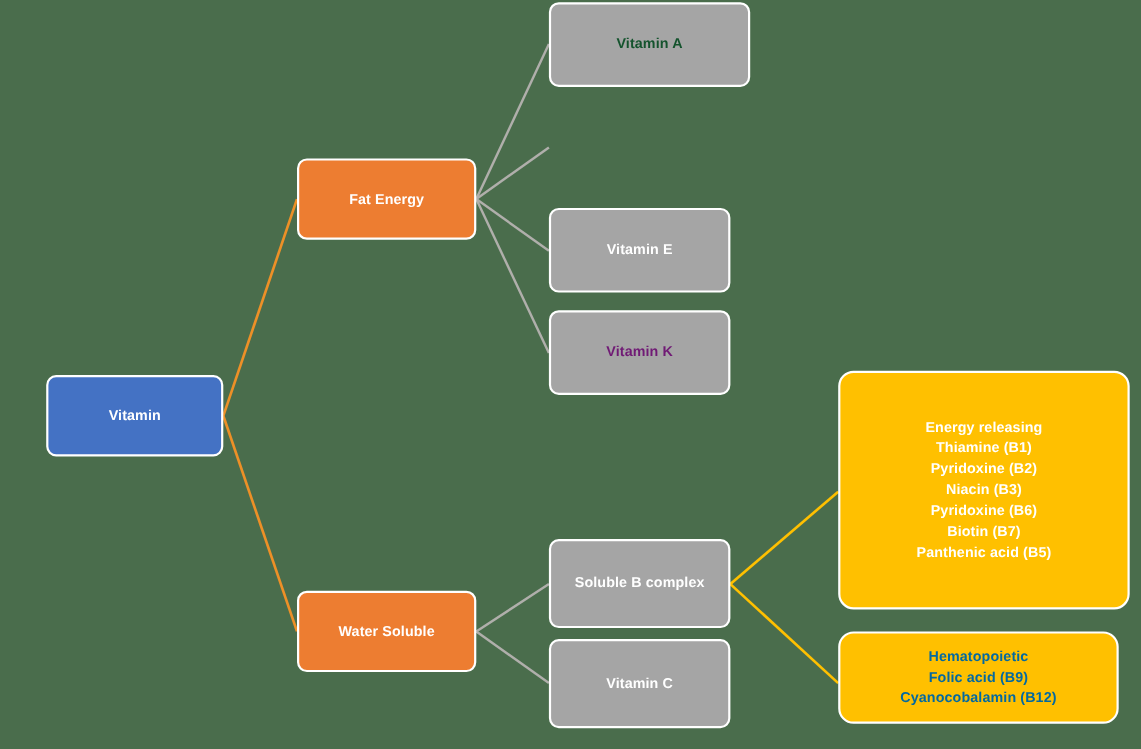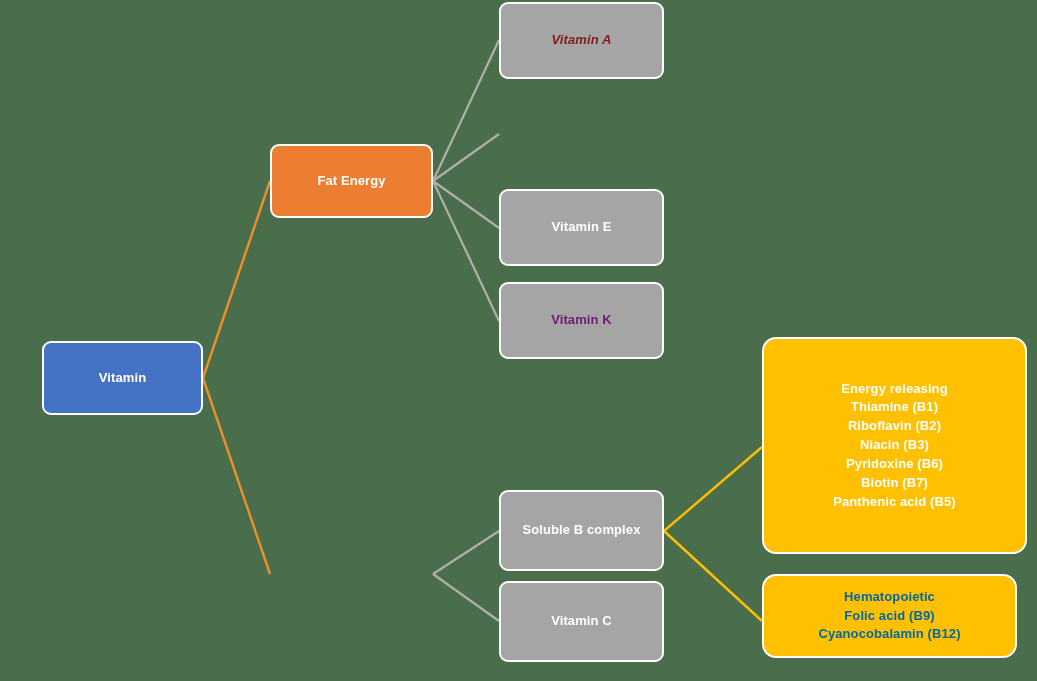--- a/index.html
+++ b/index.html
@@ -78,22 +78,25 @@
   </svg>
 
   <div class="node blue" style="left: 42px; top: 341px; width: 161px; height: 74px; background: rgb(68, 114, 196); border-color: rgb(255, 255, 255); color: rgb(255, 255, 255);">
     <span class="node-label">Vitamin</span>
   </div>
 
   <div class="node orange" style="left: 270px; top: 144px; width: 163px; height: 74px; background: rgb(237, 125, 49); border-color: rgb(255, 255, 255); color: rgb(255, 255, 255);">
     <span class="node-label">Fat Energy</span>
   </div>
 
+  <div class="node orange" style="left: 270px; top: 537px; width: 163px; height: 74px; background: rgb(237, 125, 49); border-color: rgb(255, 255, 255); color: rgb(255, 255, 255);">
+    <span class="node-label">Water Soluble</span>
+  </div>
 
-  <div class="node gray" style="left: 499px; top: 2px; width: 165px; height: 77px; background: rgb(165, 165, 165); border-color: rgb(255, 255, 255); color: #7f1d1d; font-style: italic;">
+  <div class="node gray" style="left: 499px; top: 2px; width: 183px; height: 77px; background: rgb(165, 165, 165); border-color: rgb(255, 255, 255); color: #14532d;">
     <span class="node-label">Vitamin A</span>
   </div>
 
 
   <div class="node gray" style="left: 499px; top: 189px; width: 165px; height: 77px; background: rgb(165, 165, 165); border-color: rgb(255, 255, 255); color: rgb(255, 255, 255);">
     <span class="node-label">Vitamin E</span>
   </div>
 
   <div class="node gray" style="left: 499px; top: 282px; width: 165px; height: 77px; background: rgb(165, 165, 165); border-color: rgb(255, 255, 255); color: #701a75;">
     <span class="node-label">Vitamin K</span>
@@ -104,21 +107,21 @@
   </div>
 
   <div class="node gray" style="left: 499px; top: 581px; width: 165px; height: 81px; background: rgb(165, 165, 165); border-color: rgb(255, 255, 255); color: rgb(255, 255, 255); text-align: center;">
     <span class="node-label">Vitamin C</span>
   </div>
 
   <div class="node yellow" style="left: 762px; top: 337px; width: 265px; height: 217px; background: rgb(255, 192, 0); border-color: rgb(255, 255, 255); color: rgb(255, 255, 255);">
     <span class="node-label">
         <span class="list-line">Energy releasing</span>
         <span class="list-line">Thiamine (B1)</span>
-        <span class="list-line">Riboflavin (B2)</span>
+        <span class="list-line">Pyridoxine (B2)</span>
         <span class="list-line">Niacin (B3)</span>
         <span class="list-line">Pyridoxine (B6)</span>
         <span class="list-line">Biotin (B7)</span>
         <span class="list-line">Panthenic acid (B5)</span>
       </span>
   </div>
 
   <div class="node yellow" style="left: 762px; top: 574px; width: 255px; height: 84px; background: rgb(255, 192, 0); border-color: rgb(255, 255, 255); color: #0369a1;">
     <span class="node-label">
         <span class="list-line">Hematopoietic</span>

